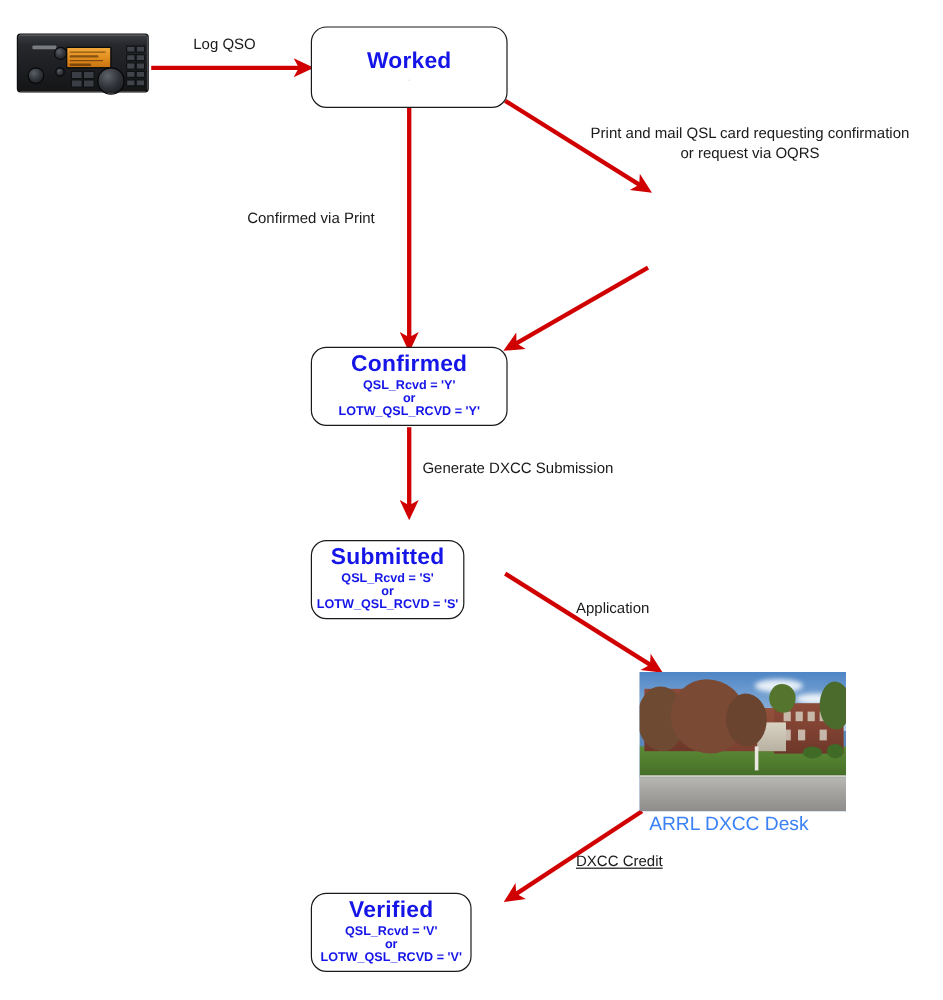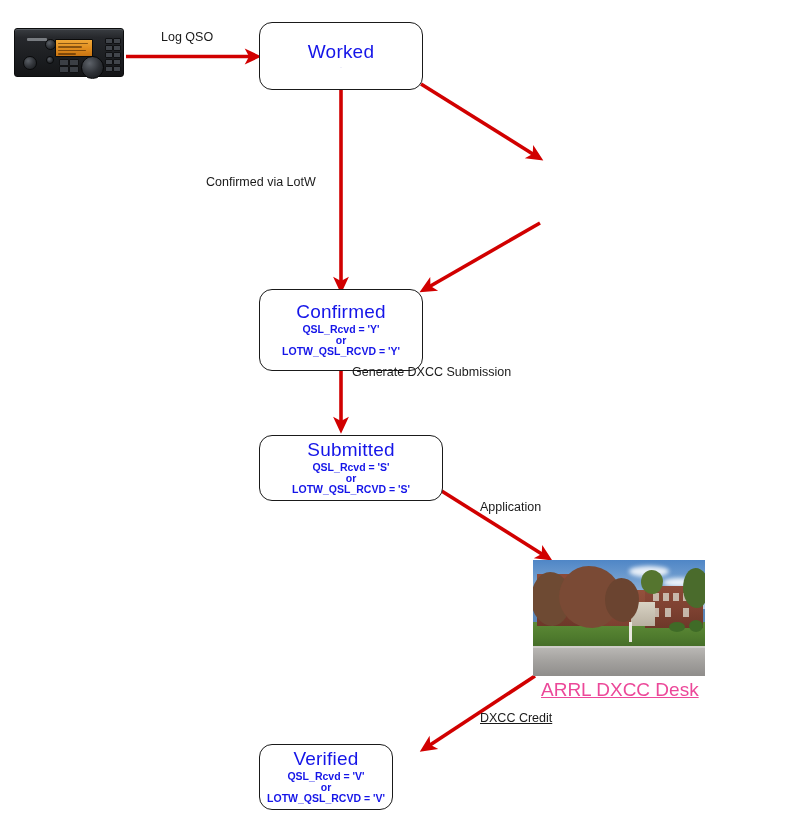--- a/index.html
+++ b/index.html
@@ -37,21 +37,21 @@
     text-align: center;
     display: flex;
     flex-direction: column;
     align-items: center;
     justify-content: center;
     line-height: 1.08;
   }
   .state-title {
     color: #1515e8;
     font-size: 19px;
-    font-weight: normal;
+    font-weight: bold;
     letter-spacing: 0.2px;
     white-space: nowrap;
   }
   .state-sub {
     color: #1515e8;
     font-size: 10.5px;
     font-weight: bold;
     white-space: nowrap;
     margin-top: 1px;
   }
@@ -69,24 +69,23 @@
     position: absolute;
     color: #1a1a1a;
     font-size: 12.5px;
     white-space: nowrap;
     line-height: 1.35;
   }
   .edge-label.two-line { text-align: center; white-space: normal; }
   
   .desk-caption {
     position: absolute;
-    color: #ec4899;
-    font-size: 19px;
+    color: #3b82f6;
+    font-size: 16px;
     white-space: nowrap;
-    text-decoration: underline;
   }
   
   .radio-img {
     position: absolute;
     background: #ffffff;
   }
   .radio-body {
     position: absolute;
     left: 4px; top: 6px;
     width: 108px; height: 47px;
@@ -266,28 +265,28 @@
       <div class="radio-key" style="left:98px; top:37px;"></div>
     </div>
   </div>
 
   <div class="state-box" style="left:259px; top:22px; width:164px; height:68px;">
     <div class="state-title">Worked</div>
     <div class="worked-dot">·</div>
   </div>
 
 
-  <div class="state-box" style="left:259px; top:289px; width:164px; height:82px;">
+  <div class="state-box" style="left:259px; top:289px; width:164px; height:66px;">
     <div class="state-title">Confirmed</div>
     <div class="state-sub">QSL_Rcvd = 'Y'</div>
     <div class="state-sub or-line">or</div>
     <div class="state-sub or-line">LOTW_QSL_RCVD = 'Y'</div>
   </div>
 
-  <div class="state-box" style="left:259px; top:435px; width:184px; height:66px;">
+  <div class="state-box" style="left:259px; top:450px; width:128px; height:66px;">
     <div class="state-title">Submitted</div>
     <div class="state-sub">QSL_Rcvd = 'S'</div>
     <div class="state-sub or-line">or</div>
     <div class="state-sub or-line">LOTW_QSL_RCVD = 'S'</div>
   </div>
 
   <div class="photo" style="left:533px; top:560px; width:172px; height:116px;">
     <div class="ph-sky"></div>
     <div class="ph-cloud" style="left:96px; top:6px; width:40px; height:11px;"></div>
     <div class="ph-cloud" style="left:130px; top:18px; width:34px; height:9px;"></div>
@@ -329,23 +328,27 @@
 
   <div class="state-box" style="left:259px; top:744px; width:134px; height:66px;">
     <div class="state-title">Verified</div>
     <div class="state-sub">QSL_Rcvd = 'V'</div>
     <div class="state-sub or-line">or</div>
     <div class="state-sub or-line">LOTW_QSL_RCVD = 'V'</div>
   </div>
 
   <div class="edge-label" style="left:161px; top:29px;">Log QSO</div>
 
-
-  <div class="edge-label" style="left:206px; top:174px;">Confirmed via LotW</div>
-
-
-  <div class="edge-label" style="left:352px; top:364px;">Generate  DXCC Submission</div>
+  <div class="edge-label two-line" style="left:474px; top:103px; width:302px;">
+    <div>Print and mail QSL card requesting confirmation</div>
+    <div>or request via OQRS</div>
+  </div>
+
+  <div class="edge-label" style="left:206px; top:174px;">Confirmed via Print</div>
+
+
+  <div class="edge-label" style="left:352px; top:382px;">Generate  DXCC Submission</div>
 
   <div class="edge-label" style="left:480px; top:499px;">Application</div>
 
   <div class="edge-label" style="left:480px; top:710px;text-decoration:underline;">DXCC Credit</div>
 
 </div>
 
 </body></html>

